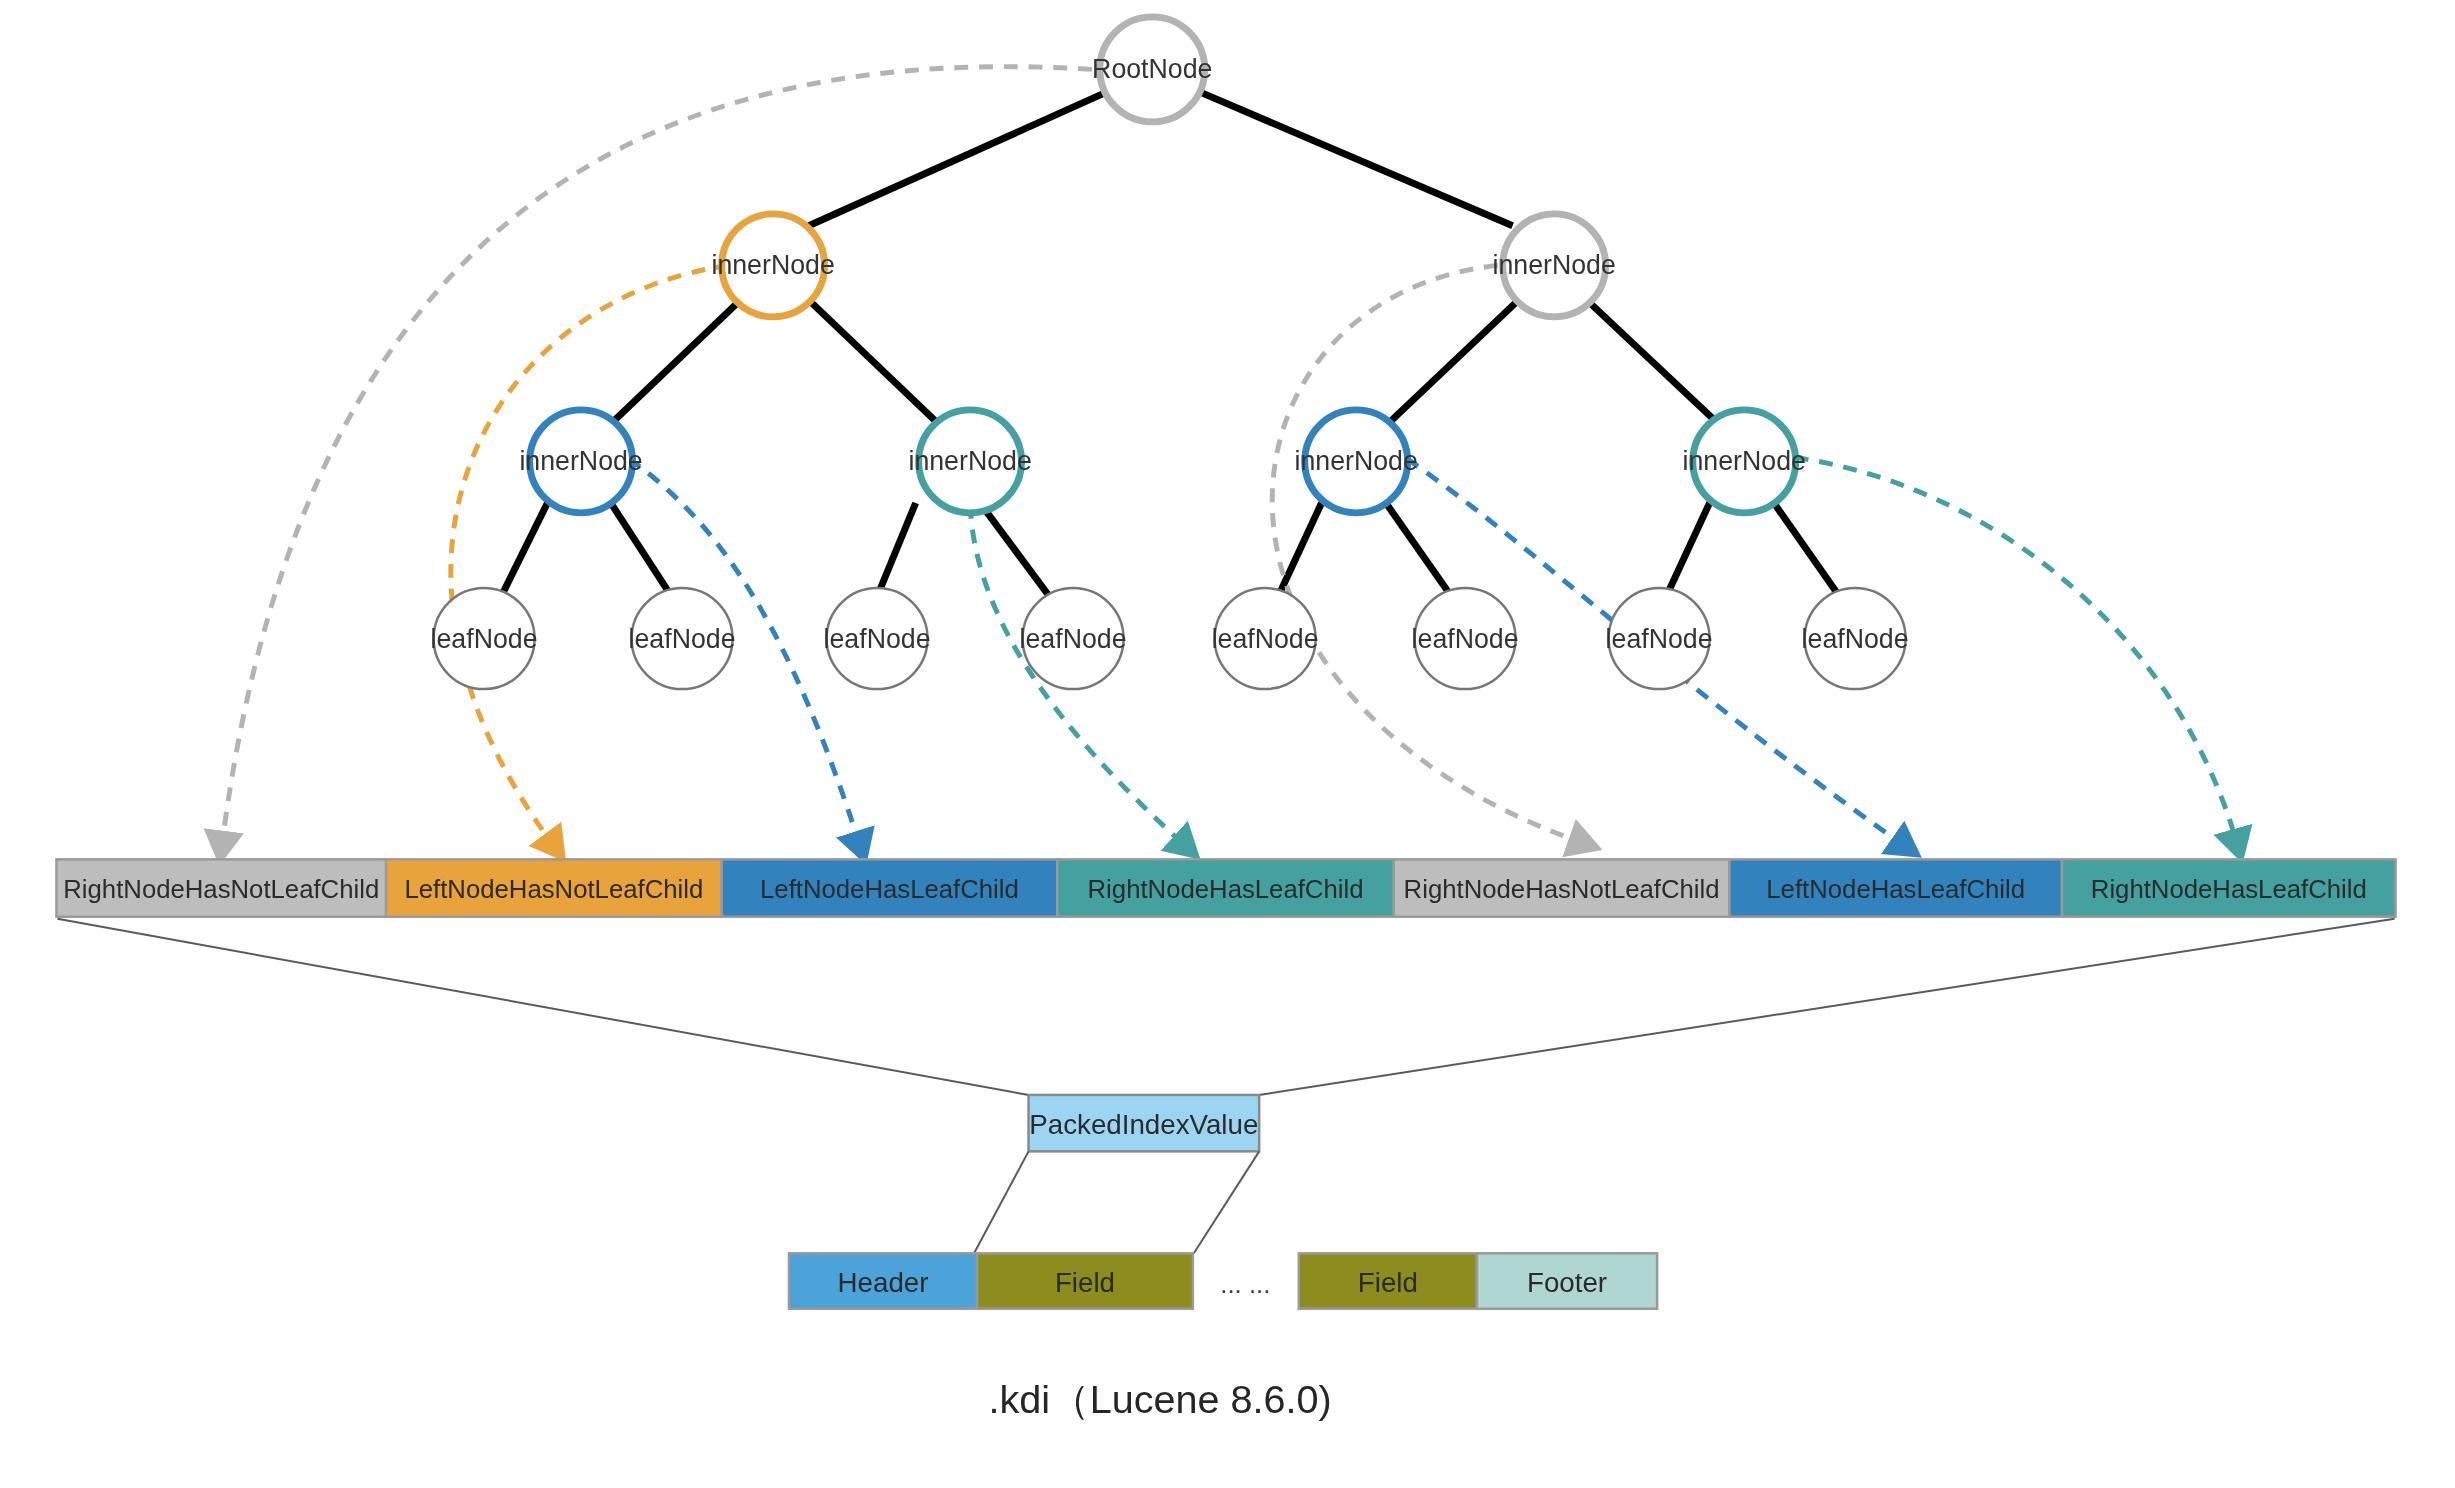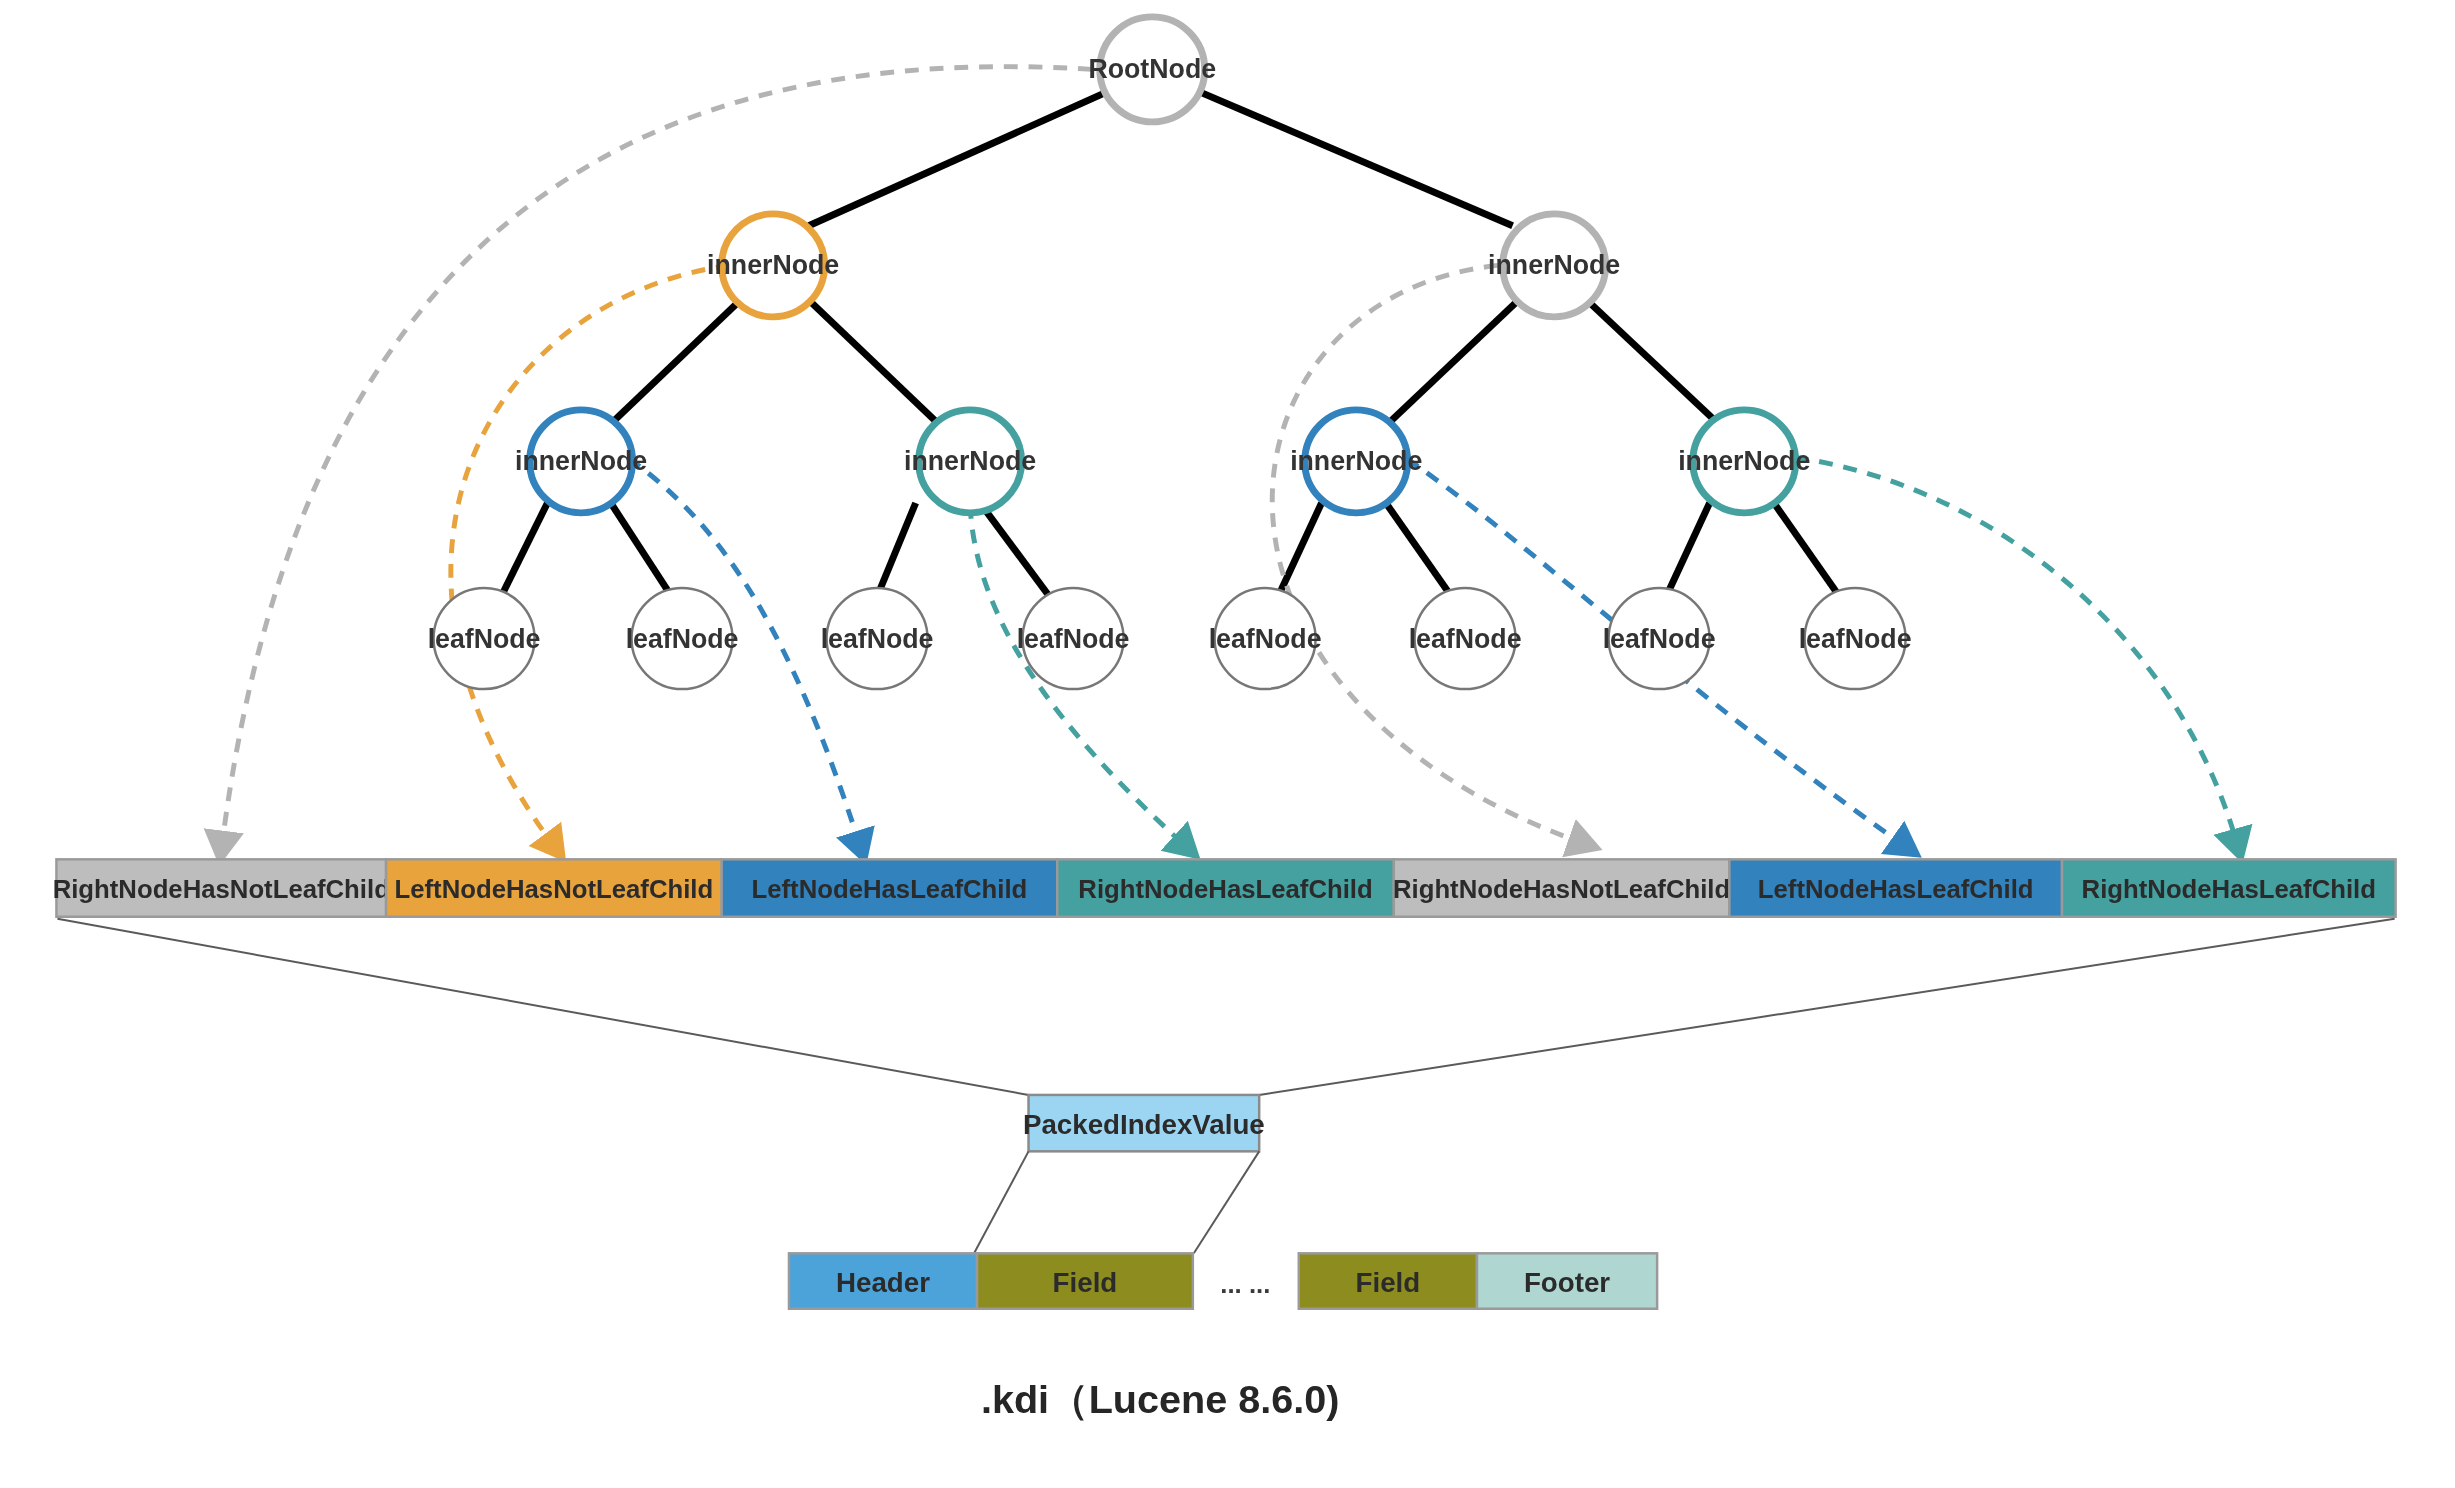--- a/index.html
+++ b/index.html
@@ -10,21 +10,20 @@
   body {
     width: 2455px;
     height: 1489px;
     font-family: "Liberation Sans", sans-serif;
     overflow: hidden;
   }
   #diagram-root {
     position: relative;
     width: 2455px;
     height: 1349px;
-    font-weight: bold;
   }
   svg.canvas {
     position: absolute;
     left: 0;
     top: 0;
     width: 2455px;
     height: 1489px;
   }
   text {
     font-family: "Liberation Sans", sans-serif;

